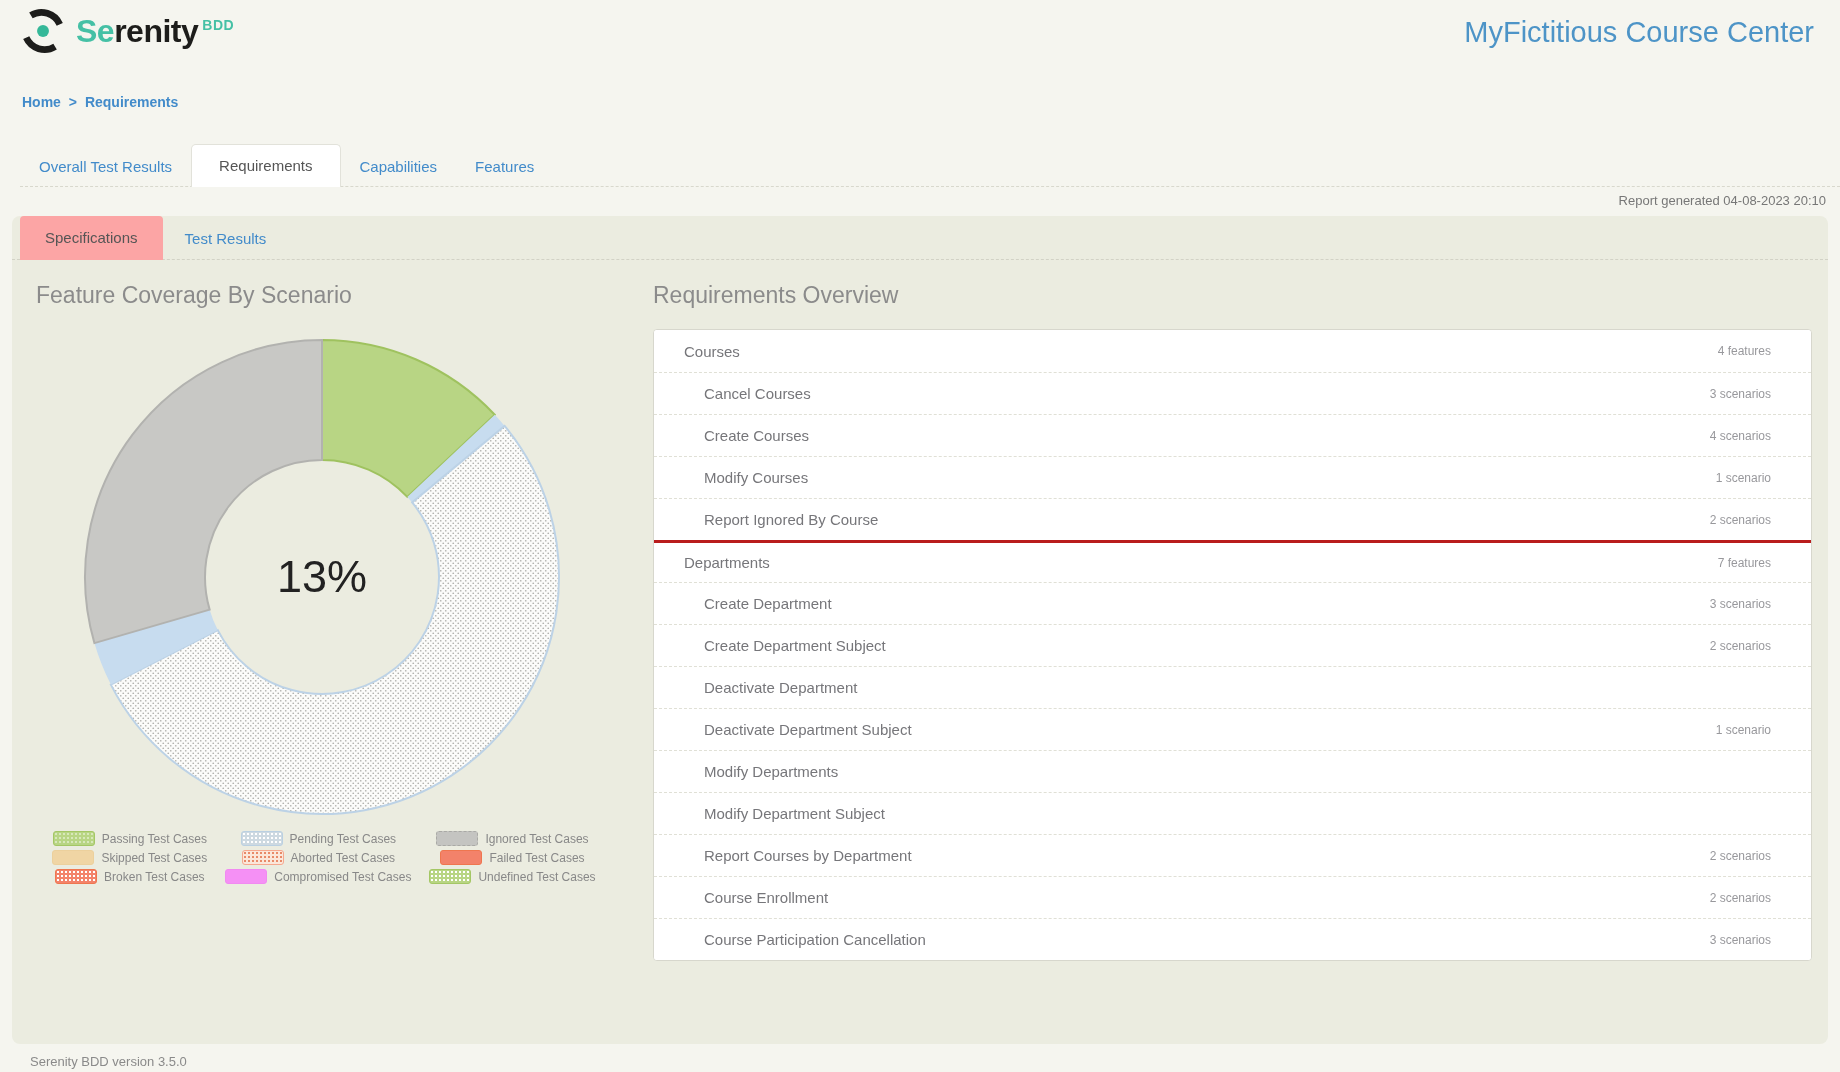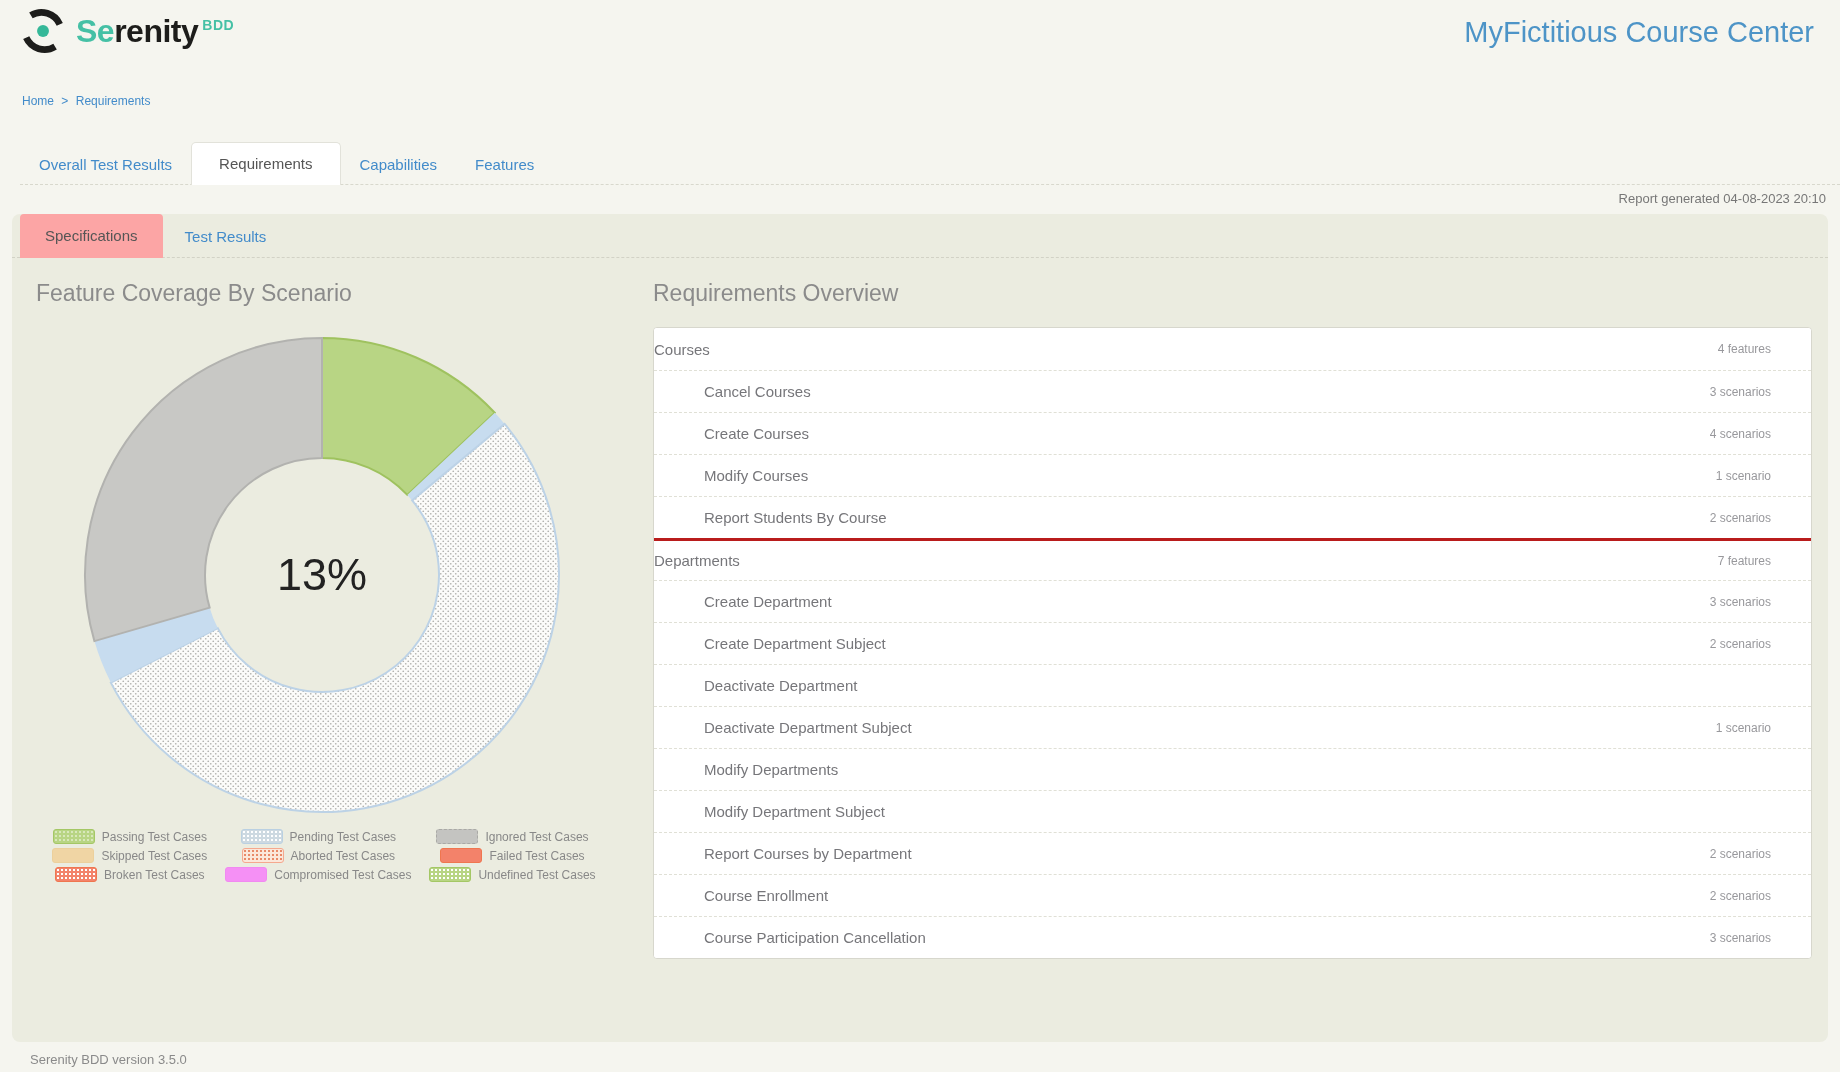--- a/index.html
+++ b/index.html
@@ -14,21 +14,21 @@
   
   .header { display: flex; justify-content: space-between; align-items: flex-start; padding: 8px 26px 0 20px; height: 64px; }
   .brand { display: flex; align-items: center; gap: 10px; }
   .brand-mark { width: 46px; height: 46px; }
   .brand-text { font-size: 32px; font-weight: 700; color: #1d1d1b; letter-spacing: -0.5px; }
   .brand-text .se { color: #45c0a5; }
   .brand-sub { font-size: 14px; font-weight: 700; color: #45c0a5; vertical-align: 12px; letter-spacing: 0.5px; margin-left: 4px; }
   .project-title { font-size: 29px; color: #4d94c7; margin-top: 8px; }
 
   
-  .breadcrumb { margin: 30px 0 13px 22px; font-size: 12px; }
+  .breadcrumb { margin: 30px 0 13px 22px; font-size: 14px; font-weight: bold; }
   .breadcrumb a { color: #428bca; cursor: pointer; }
   .breadcrumb .sep { color: #428bca; margin: 0 4px; }
 
   
   .tabbar { display: flex; align-items: flex-end; margin: 34px 0 0 20px; border-bottom: 1px dashed #d8d8cd; padding-right: 20px; }
   .tab { font-size: 15px; color: #428bca; padding: 11px 19px; cursor: pointer; }
   .tab.active {
     color: #555; background: #fff; border: 1px solid #e2e2da; border-bottom: none;
     border-radius: 5px 5px 0 0; margin-bottom: -1px; padding: 12px 27px 13px 27px; cursor: default;
   }
@@ -55,21 +55,21 @@
   .legend { display: grid; grid-template-columns: auto auto auto; column-gap: 18px; row-gap: 4px;
     justify-content: center; margin: 14px 0 0 18px; width: 540px; }
   .legend-item { display: flex; align-items: center; gap: 7px; white-space: nowrap; justify-self: center; }
   .legend-swatch { width: 42px; height: 15px; border-radius: 3px; flex: 0 0 42px; }
   .legend-label { font-size: 12px; color: #888; }
 
   
   .req-col { flex: 1 1 auto; margin-left: 17px; }
   .req-table { margin-top: 20px; background: #fff; border: 1px solid #d7d7cd; border-radius: 4px; overflow: hidden; }
   .req-row { display: flex; align-items: center; justify-content: space-between; height: 42px; cursor: pointer; background: #fff; }
-  .req-row.lvl0 { }
+  .req-row.lvl0 { padding-left: 30px; }
   .req-row.lvl1 { padding-left: 50px; }
   .req-row + .req-row.lvl1 { border-top: 1px dashed #e0e0d6; }
   .req-row + .req-row.lvl0 { border-top: 3px solid #b91c1c; }
   .req-label { font-size: 15px; color: #76767a; }
   .req-count { font-size: 12px; color: #98989c; padding-right: 40px; }
 
   
   .footer { margin: 10px 0 0 30px; font-size: 13px; color: #8a8a8a; }
 </style>
 </head>
@@ -186,21 +186,21 @@
           </div>
           <div class="req-row lvl1">
             <span class="req-label">Create Courses</span>
             <span class="req-count">4 scenarios</span>
           </div>
           <div class="req-row lvl1">
             <span class="req-label">Modify Courses</span>
             <span class="req-count">1 scenario</span>
           </div>
           <div class="req-row lvl1">
-            <span class="req-label">Report Students By Course</span>
+            <span class="req-label">Report Ignored By Course</span>
             <span class="req-count">2 scenarios</span>
           </div>
           <div class="req-row lvl0">
             <span class="req-label">Departments</span>
             <span class="req-count">7 features</span>
           </div>
           <div class="req-row lvl1">
             <span class="req-label">Create Department</span>
             <span class="req-count">3 scenarios</span>
           </div>

